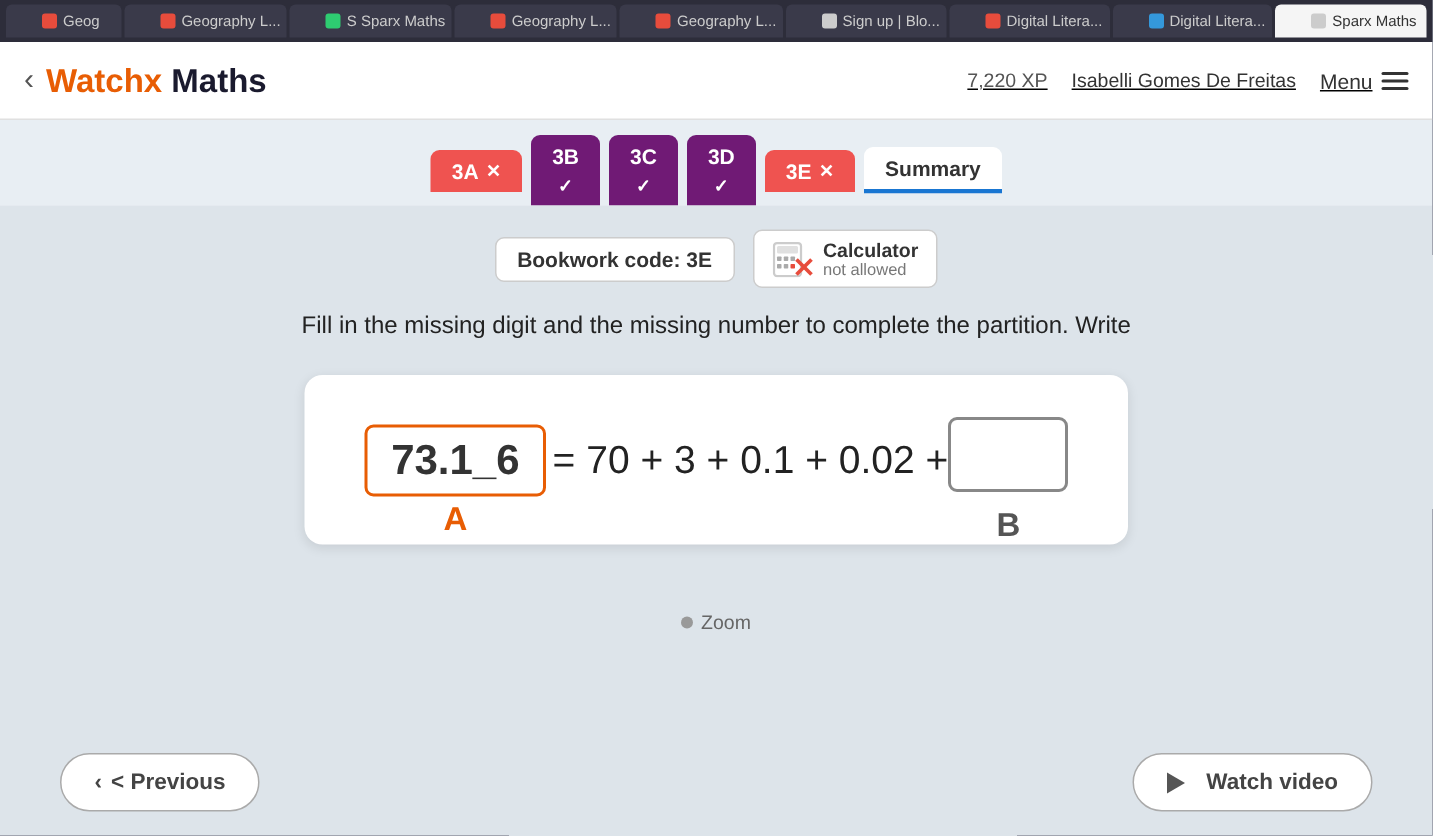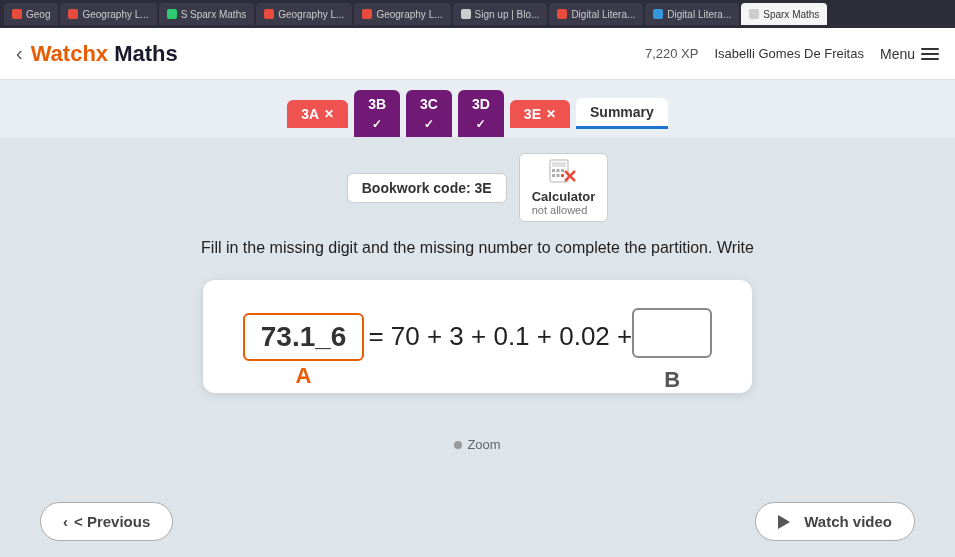--- a/index.html
+++ b/index.html
@@ -19,21 +19,21 @@
       display: flex;
       align-items: center;
       height: 28px;
       padding: 0 4px;
       gap: 2px;
       flex-shrink: 0;
     }
     .browser-tab {
       display: flex;
       align-items: center;
-      padding: 0 8px;
+      padding: 0 24px;
       height: 22px;
       background: #3a3a4a;
       border-radius: 4px 4px 0 0;
       font-size: 10px;
       color: #ccc;
       gap: 4px;
       white-space: nowrap;
       max-width: 110px;
       overflow: hidden;
     }
@@ -79,20 +79,21 @@
       color: #1a1a2e;
     }
     .logo span {
       color: #e85d04;
     }
     .header-right {
       margin-left: auto;
       display: flex;
       align-items: center;
       gap: 16px;
+      text-decoration: underline;
     }
     .xp-badge {
       font-size: 13px;
       color: #555;
       font-weight: 500;
     }
     .user-name {
       font-size: 13px;
       color: #333;
       font-weight: 500;
@@ -187,21 +188,20 @@
     .calculator-badge {
       display: flex;
       align-items: center;
       gap: 6px;
       background: white;
       border: 1px solid #ccc;
       border-radius: 6px;
       padding: 5px 12px;
       font-size: 12px;
       color: #555;
-      flex-direction: column;
     }
     .calc-icon {
       width: 28px;
       height: 24px;
       position: relative;
       display: inline-block;
     }
     .calc-icon svg {
       width: 100%;
       height: 100%;

